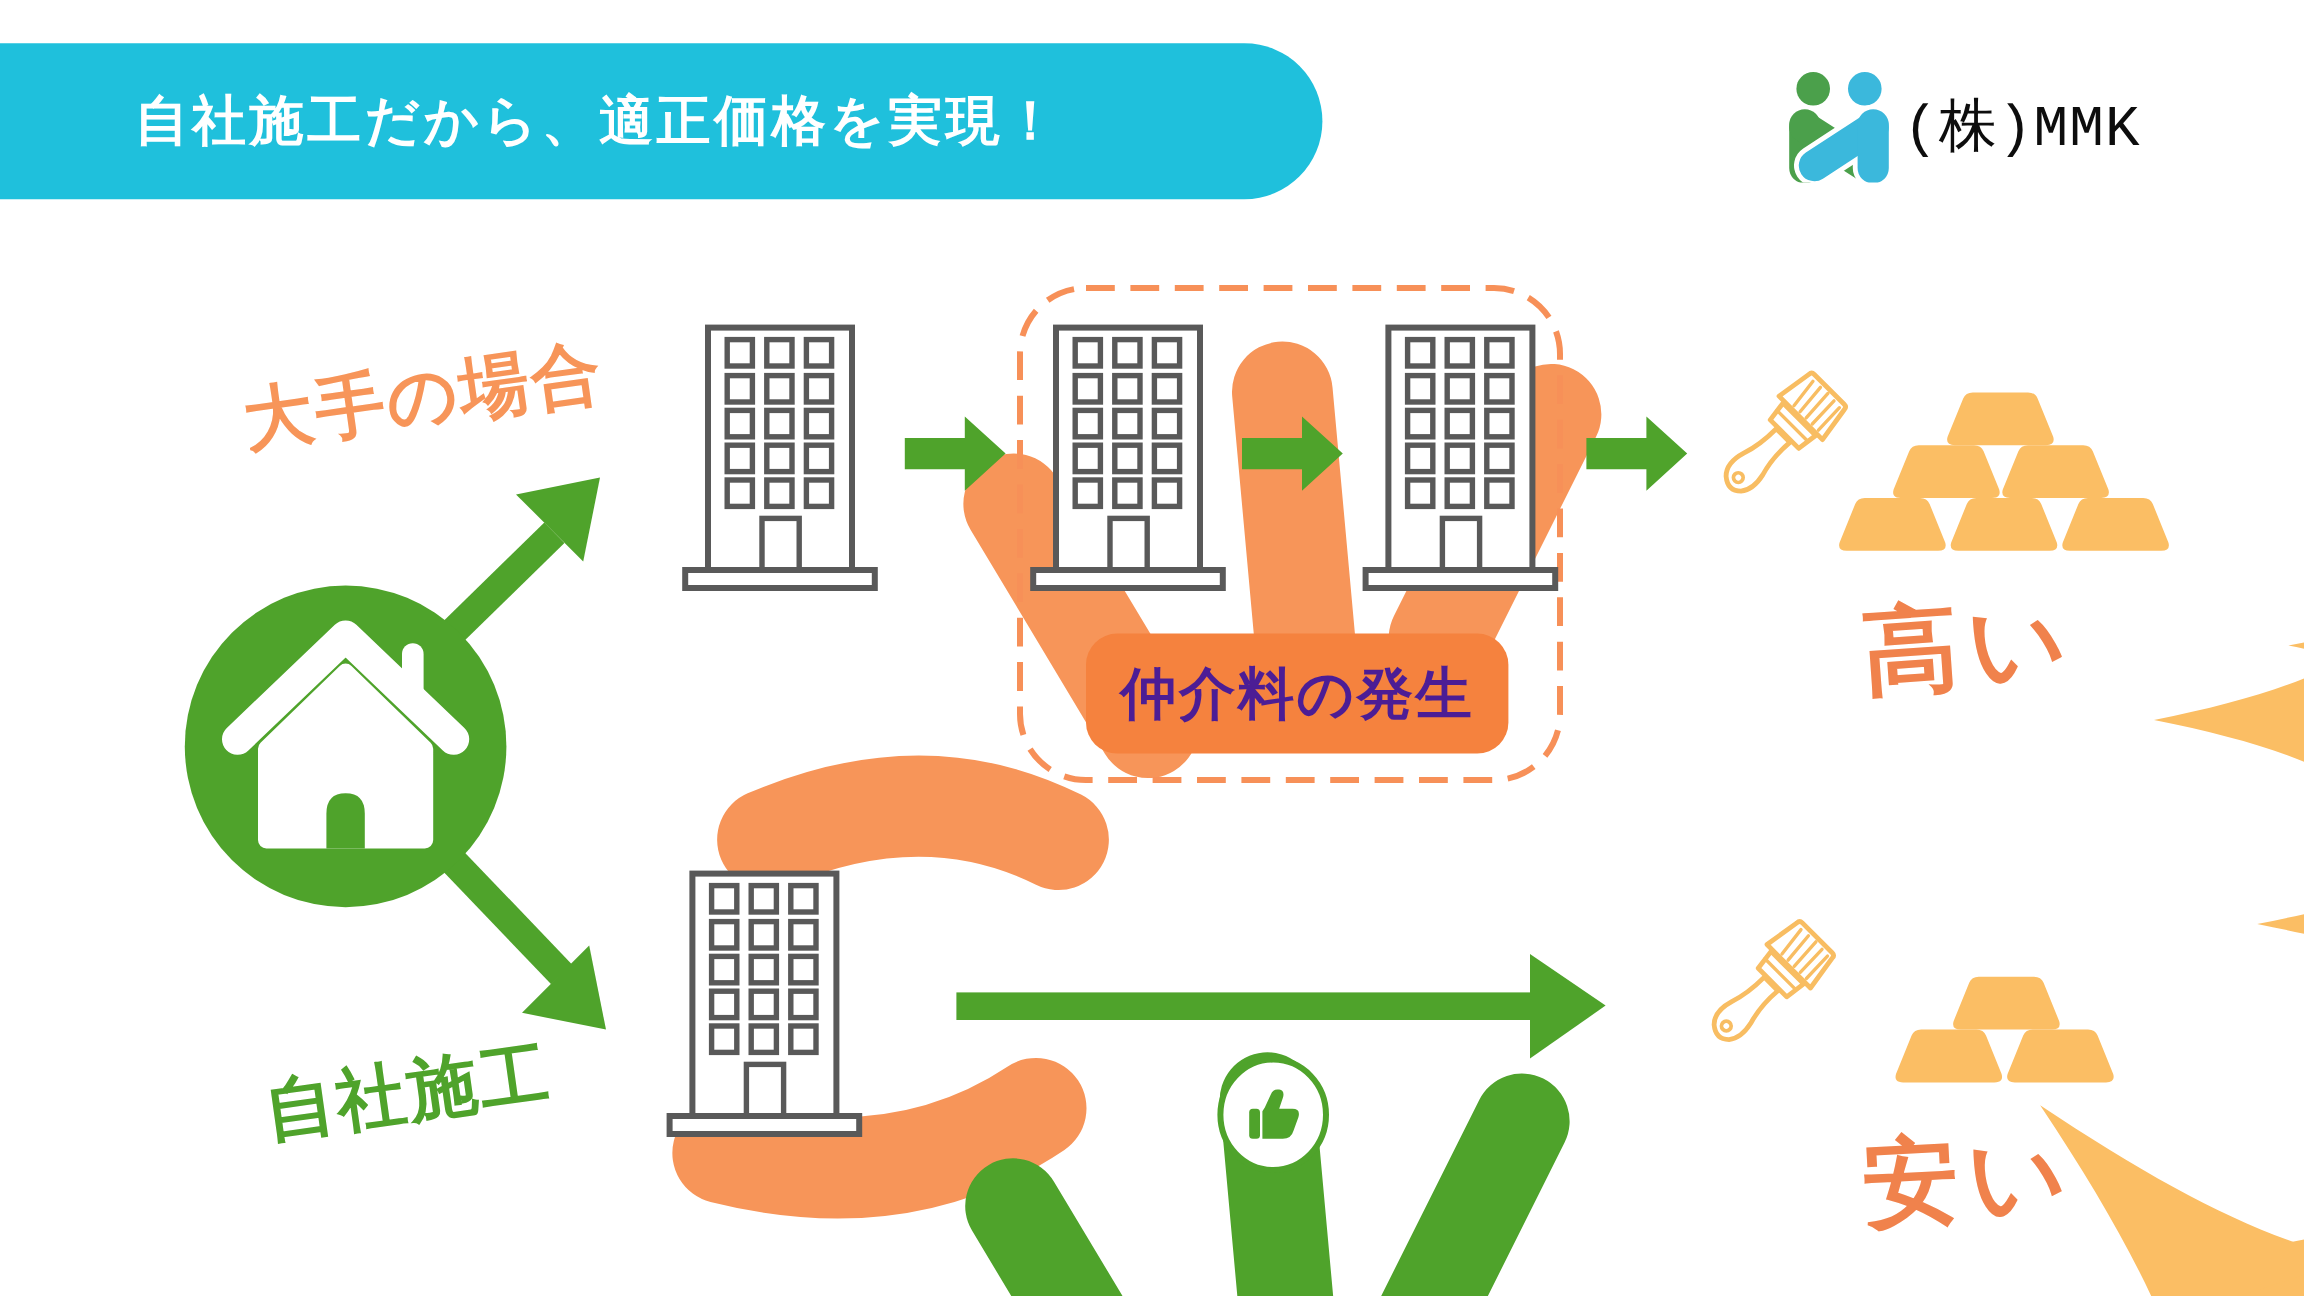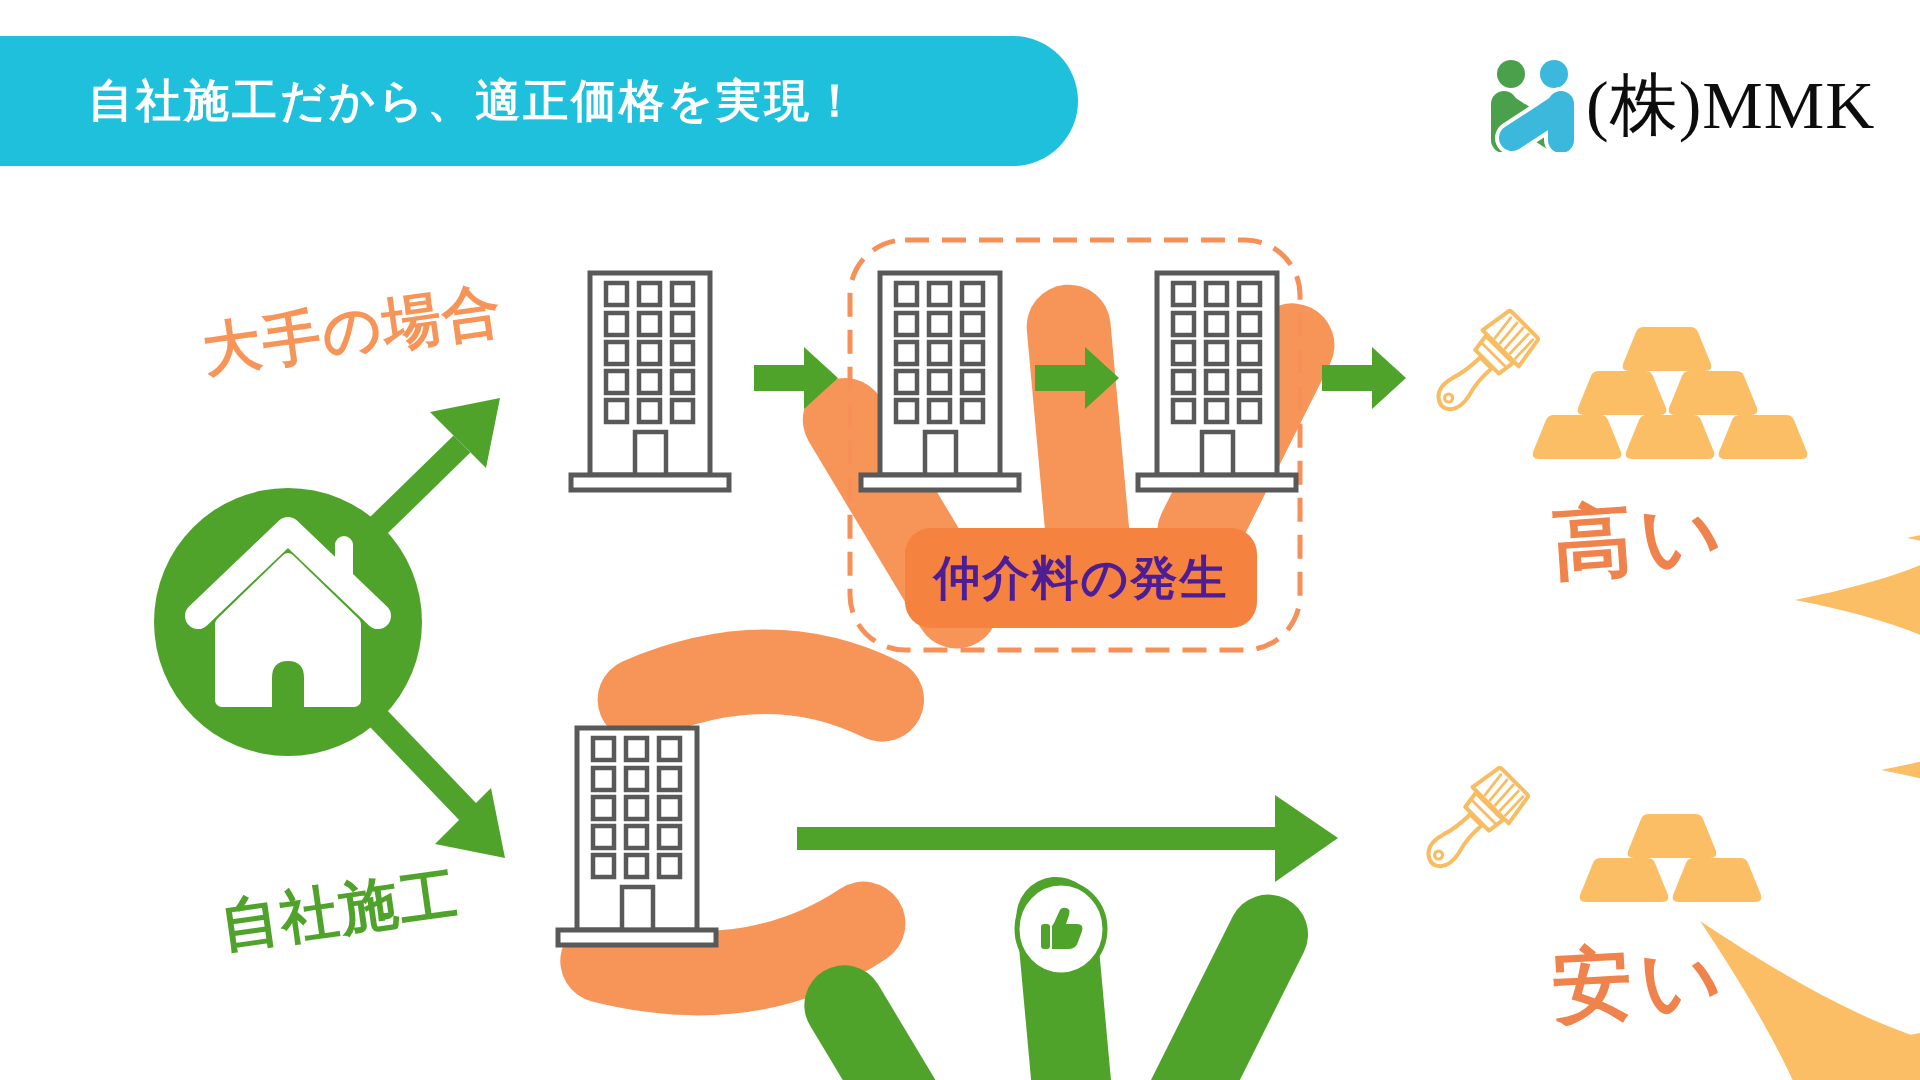--- a/index.html
+++ b/index.html
@@ -4,30 +4,30 @@
 <style>
   html,body { margin:0; padding:0; background:#ffffff; }
   .canvas {
     position:relative; width:1920px; height:1080px; background:#ffffff;
     overflow:hidden; font-family:"Liberation Sans", sans-serif;
   }
   
   .banner {
     position:absolute; left:0; top:36px; width:1078px; height:130px;
     background:#1FC0DC; border-radius:0 66px 66px 0;
-    display:flex; align-items:center;
+    display:flex; align-items:center;padding-left:24px;
   }
   .banner-title {
     margin-left:88px; font-size:45px; font-weight:bold; color:#ffffff;
     letter-spacing:3px; white-space:nowrap;
   }
   
   .logo { position:absolute; left:1490px; top:58px; display:flex; align-items:center; }
   .logo-text {
-    font-family:Liberation Serif, serif; font-size:68px; color:#0d0d0d;
+    font-family:Liberation Mono, monospace; font-size:48px; color:#0d0d0d;
     margin-left:10px; letter-spacing:1px; white-space:nowrap;
   }
   
   .flow-label { position:absolute; font-weight:bold; white-space:nowrap; letter-spacing:2px; }
   .label-major { left:202px; top:292px; font-size:58px; color:#F79559; transform:rotate(-8deg); }
   .label-self  { left:220px; top:872px; font-size:58px; color:#4FA32B; transform:rotate(-8deg); }
   .result-label { position:absolute; font-weight:bold; color:#F0824C; font-size:80px; letter-spacing:8px; white-space:nowrap; }
   .result-high { left:1552px; top:486px; transform:rotate(-4deg); }
   .result-low  { left:1552px; top:930px; transform:rotate(-3deg); }
   

